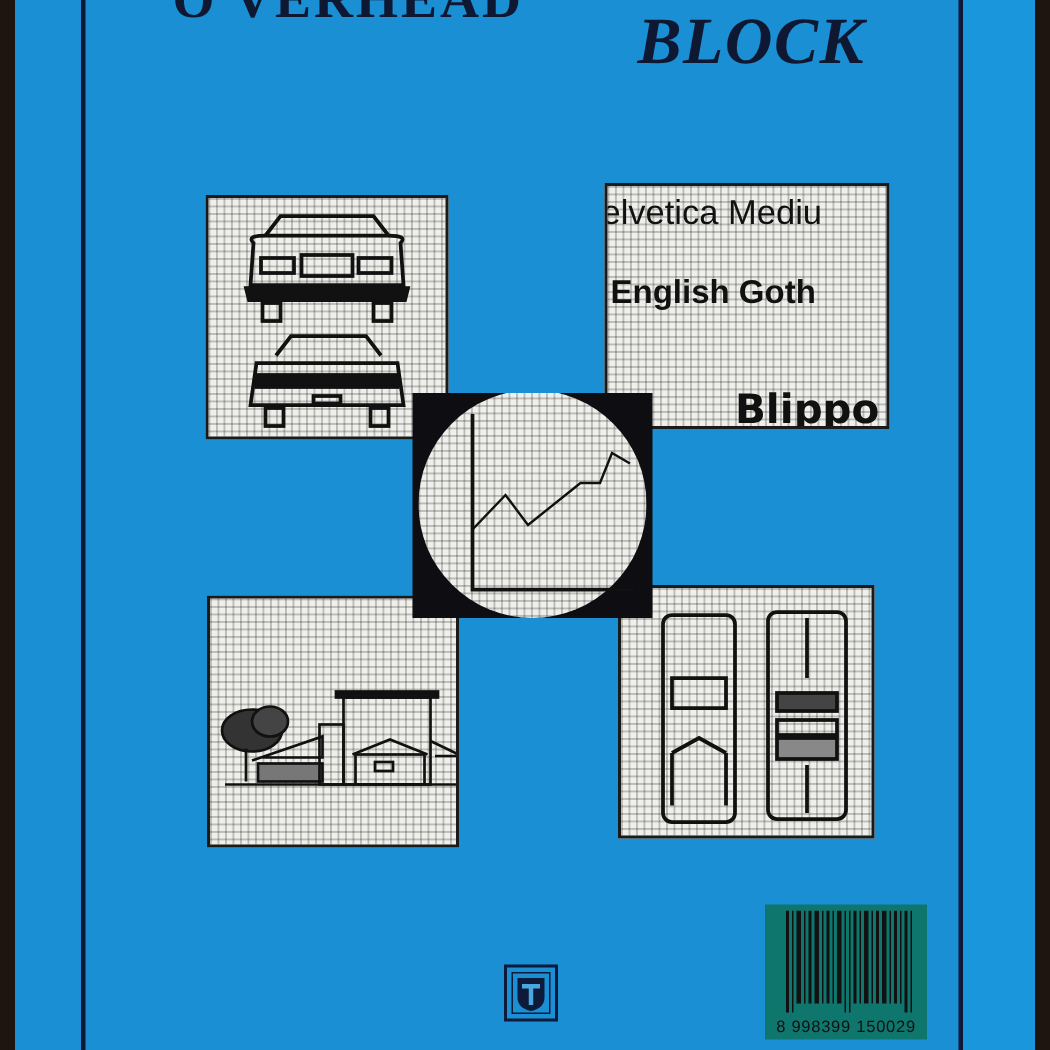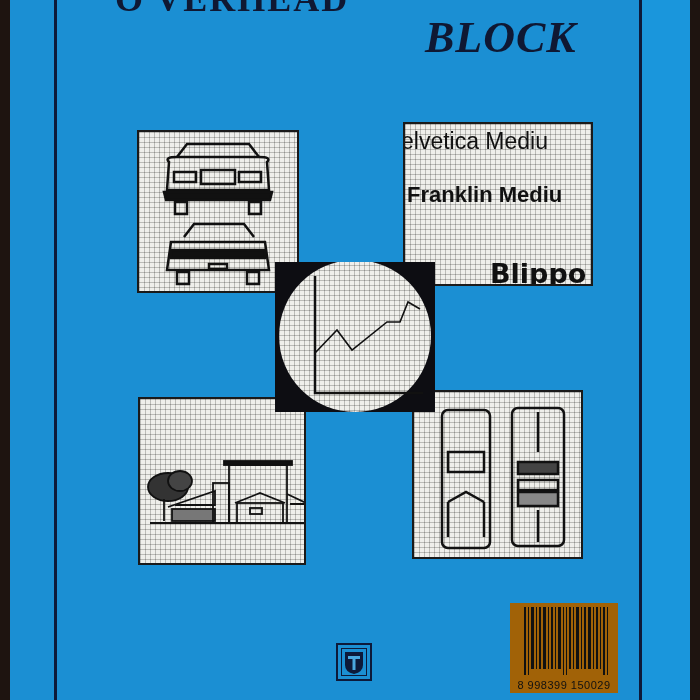--- a/index.html
+++ b/index.html
@@ -1,36 +1,36 @@
 <!DOCTYPE html>
 <html><head>
 <meta charset="utf-8">
 <style>
   html,body{margin:0;padding:0;}
   body{width:700px;height:700px;overflow:hidden;background:#1e1410;position:relative;font-family:"Liberation Sans",sans-serif;}
   .cover{position:absolute;left:10px;top:0;width:680px;height:700px;background:#1b8fd3;}
   .cover-right{position:absolute;left:640px;top:0;width:50px;height:700px;background:#1a96dc;}
   .vline{position:absolute;top:0;width:3px;height:700px;background:#0d1a3a;}
-  .title-block{position:absolute;left:425px;top:2px;font-family:"Liberation Serif",serif;font-style:italic;font-weight:bold;font-size:44px;color:#0f1833;letter-spacing:1px;margin-top:10px;}
+  .title-block{position:absolute;left:425px;top:2px;font-family:"Liberation Serif",serif;font-style:italic;font-weight:bold;font-size:44px;color:#0f1833;letter-spacing:1px;}
   .title-top{position:absolute;left:115px;top:-22px;font-family:"Liberation Serif",serif;font-weight:bold;font-size:36px;color:#0f1833;letter-spacing:2px;}
   .panel{position:absolute;background-color:#efefeb;
     background-image:
       linear-gradient(to right, rgba(0,0,0,0.22) 1px, transparent 1px),
       linear-gradient(to bottom, rgba(0,0,0,0.22) 1px, transparent 1px);
     background-size:5px 5px;
     border:2px solid #1a1a1a;box-sizing:border-box;overflow:hidden;}
   .fonts-panel div{white-space:nowrap;color:#111;line-height:1;}
   .chart-frame{position:absolute;left:275px;top:262px;width:160px;height:150px;background:#0d0d12;overflow:hidden;}
   .chart-circle{position:absolute;left:4px;top:-2px;width:152px;height:152px;border-radius:50%;
     background-color:#efefeb;
     background-image:
       linear-gradient(to right, rgba(0,0,0,0.22) 1px, transparent 1px),
       linear-gradient(to bottom, rgba(0,0,0,0.22) 1px, transparent 1px);
     background-size:5px 5px;}
-  .barcode{position:absolute;left:510px;top:603px;width:108px;height:90px;background:#a16207;}
+  .barcode{position:absolute;left:510px;top:603px;width:108px;height:90px;background:#0f766e;}
   .barcode-num{position:absolute;left:0;bottom:2px;width:100%;text-align:center;font-size:11px;color:#111;letter-spacing:0.5px;font-family:"Liberation Sans",sans-serif;}
   .logo{position:absolute;left:336px;top:643px;width:36px;height:38px;border:2px solid #0d1a3a;box-sizing:border-box;background:#1b8fd3;}
   .logo-inner{position:absolute;left:3px;top:3px;width:26px;height:28px;border:1px solid #0d1a3a;box-sizing:border-box;}
 </style>
 </head>
 <body>
 
 <div class="cover"></div>
 <div class="cover-right"></div>
 <div class="vline" style="left:54px"></div>
@@ -55,21 +55,21 @@
       <rect x="32" y="118" width="94" height="8" fill="#111"></rect>
       <rect x="70" y="132" width="18" height="5"></rect>
       <rect x="38" y="140" width="12" height="12"></rect>
       <rect x="108" y="140" width="12" height="12"></rect>
     </g>
   </svg>
 </div>
 
 <div class="panel fonts-panel" style="left:403px;top:122px;width:190px;height:164px;">
   <div style="position:absolute;left:-4px;top:6px;font-size:23px;font-family:'Liberation Sans',sans-serif;">elvetica Mediu</div>
-  <div style="position:absolute;left:2px;top:60px;font-size:22px;font-weight:bold;font-family:'Liberation Sans',sans-serif;">Franklin Mediu</div>
+  <div style="position:absolute;left:2px;top:60px;font-size:22px;font-weight:bold;font-family:'Liberation Sans',sans-serif;">English Goth</div>
   <div style="position:absolute;left:85px;top:136px;font-size:27px;font-weight:bold;font-family:'DejaVu Sans',sans-serif;">Blippo</div>
 </div>
 
 <div class="panel" style="left:138px;top:397px;width:168px;height:168px;">
   <svg width="164" height="164" viewBox="0 0 164 164">
     <g fill="none" stroke="#111" stroke-width="1.8">
       <ellipse cx="28" cy="88" rx="20" ry="14" fill="#333"></ellipse>
       <ellipse cx="40" cy="82" rx="12" ry="10" fill="#444"></ellipse>
       <line x1="24" y1="100" x2="24" y2="122"></line>
       <path d="M28 108 L75 92 L75 106 L35 106"></path>

